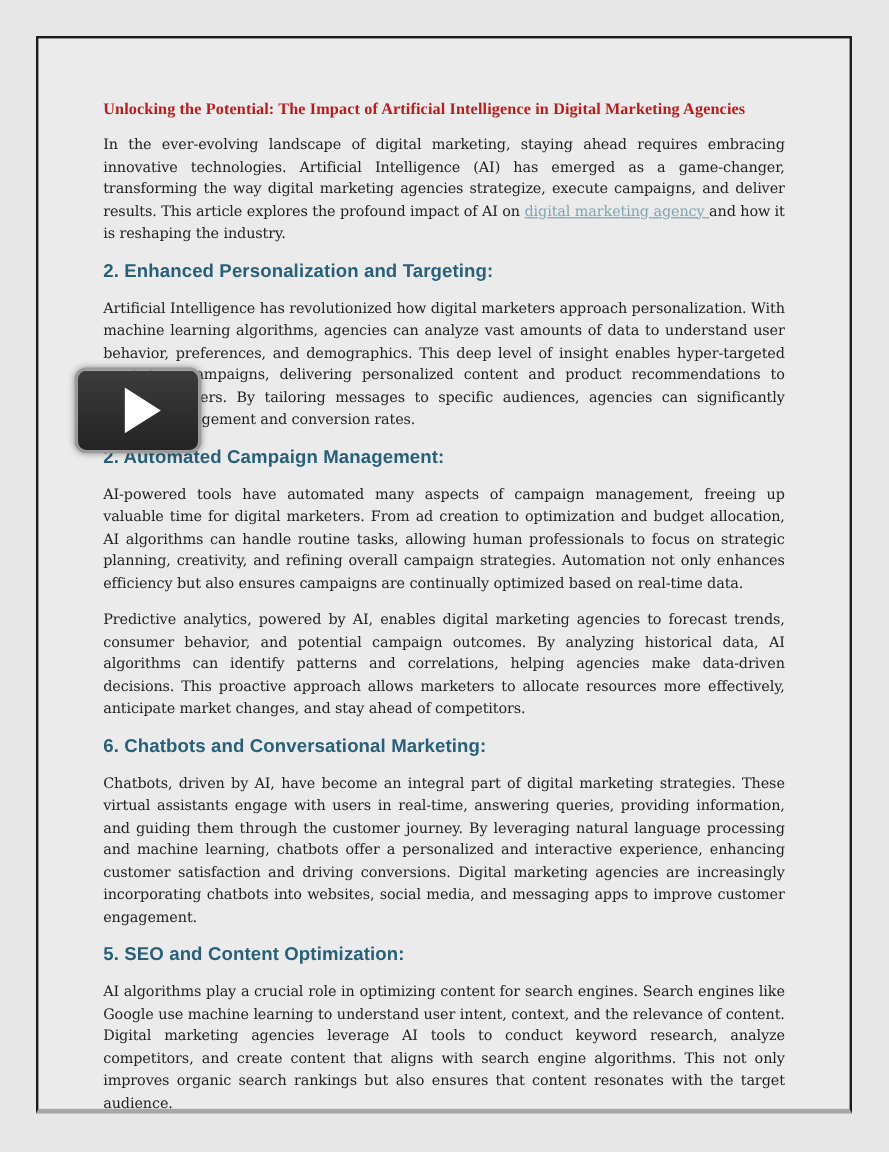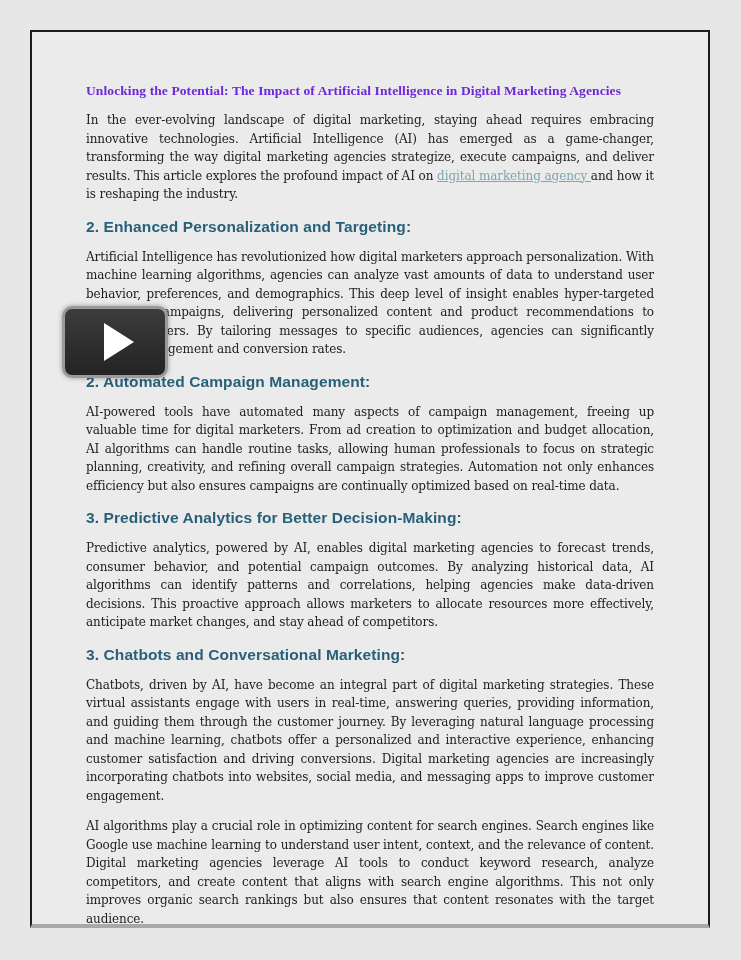--- a/index.html
+++ b/index.html
@@ -38,21 +38,21 @@
 
   .content {
     padding: 50px 54px 0 54px;
   }
 
   h1.doc-title {
     font-family: "Liberation Serif", serif;
     font-weight: bold;
     font-size: 13.5px;
     line-height: 17px;
-    color: #6d28d9;
+    color: #b91c1c;
     margin: 0 0 12px 0;
     letter-spacing: 0.1px;
   }
 
   p.body-text {
     font-size: 12px;
     line-height: 18.5px;
     letter-spacing: -0.1px;
     text-align: justify;
     color: var(--body-text);
@@ -117,30 +117,30 @@
         <h2 class="sec-heading">2. Enhanced Personalization and Targeting:</h2>
         <p class="body-text">Artificial Intelligence has revolutionized how digital marketers approach personalization. With machine learning algorithms, agencies can analyze vast amounts of data to understand user behavior, preferences, and demographics. This deep level of insight enables hyper-targeted marketing campaigns, delivering personalized content and product recommendations to individual users. By tailoring messages to specific audiences, agencies can significantly improve engagement and conversion rates.</p>
       </section>
 
       <section>
         <h2 class="sec-heading">2. Automated Campaign Management:</h2>
         <p class="body-text">AI-powered tools have automated many aspects of campaign management, freeing up valuable time for digital marketers. From ad creation to optimization and budget allocation, AI algorithms can handle routine tasks, allowing human professionals to focus on strategic planning, creativity, and refining overall campaign strategies. Automation not only enhances efficiency but also ensures campaigns are continually optimized based on real-time data.</p>
       </section>
 
       <section>
-        <h2 class="sec-heading">3. Predictive Analytics for Better Decision-Making:</h2>
         <p class="body-text">Predictive analytics, powered by AI, enables digital marketing agencies to forecast trends, consumer behavior, and potential campaign outcomes. By analyzing historical data, AI algorithms can identify patterns and correlations, helping agencies make data-driven decisions. This proactive approach allows marketers to allocate resources more effectively, anticipate market changes, and stay ahead of competitors.</p>
       </section>
 
       <section>
-        <h2 class="sec-heading">3. Chatbots and Conversational Marketing:</h2>
+        <h2 class="sec-heading">6. Chatbots and Conversational Marketing:</h2>
         <p class="body-text">Chatbots, driven by AI, have become an integral part of digital marketing strategies. These virtual assistants engage with users in real-time, answering queries, providing information, and guiding them through the customer journey. By leveraging natural language processing and machine learning, chatbots offer a personalized and interactive experience, enhancing customer satisfaction and driving conversions. Digital marketing agencies are increasingly incorporating chatbots into websites, social media, and messaging apps to improve customer engagement.</p>
       </section>
 
       <section>
+        <h2 class="sec-heading">5. SEO and Content Optimization:</h2>
         <p class="body-text">AI algorithms play a crucial role in optimizing content for search engines. Search engines like Google use machine learning to understand user intent, context, and the relevance of content. Digital marketing agencies leverage AI tools to conduct keyword research, analyze competitors, and create content that aligns with search engine algorithms. This not only improves organic search rankings but also ensures that content resonates with the target audience.</p>
       </section>
 
     </div>
   </div>
 
   <div class="play-overlay" role="button">
     <span class="play-tri"></span>
   </div>
 

